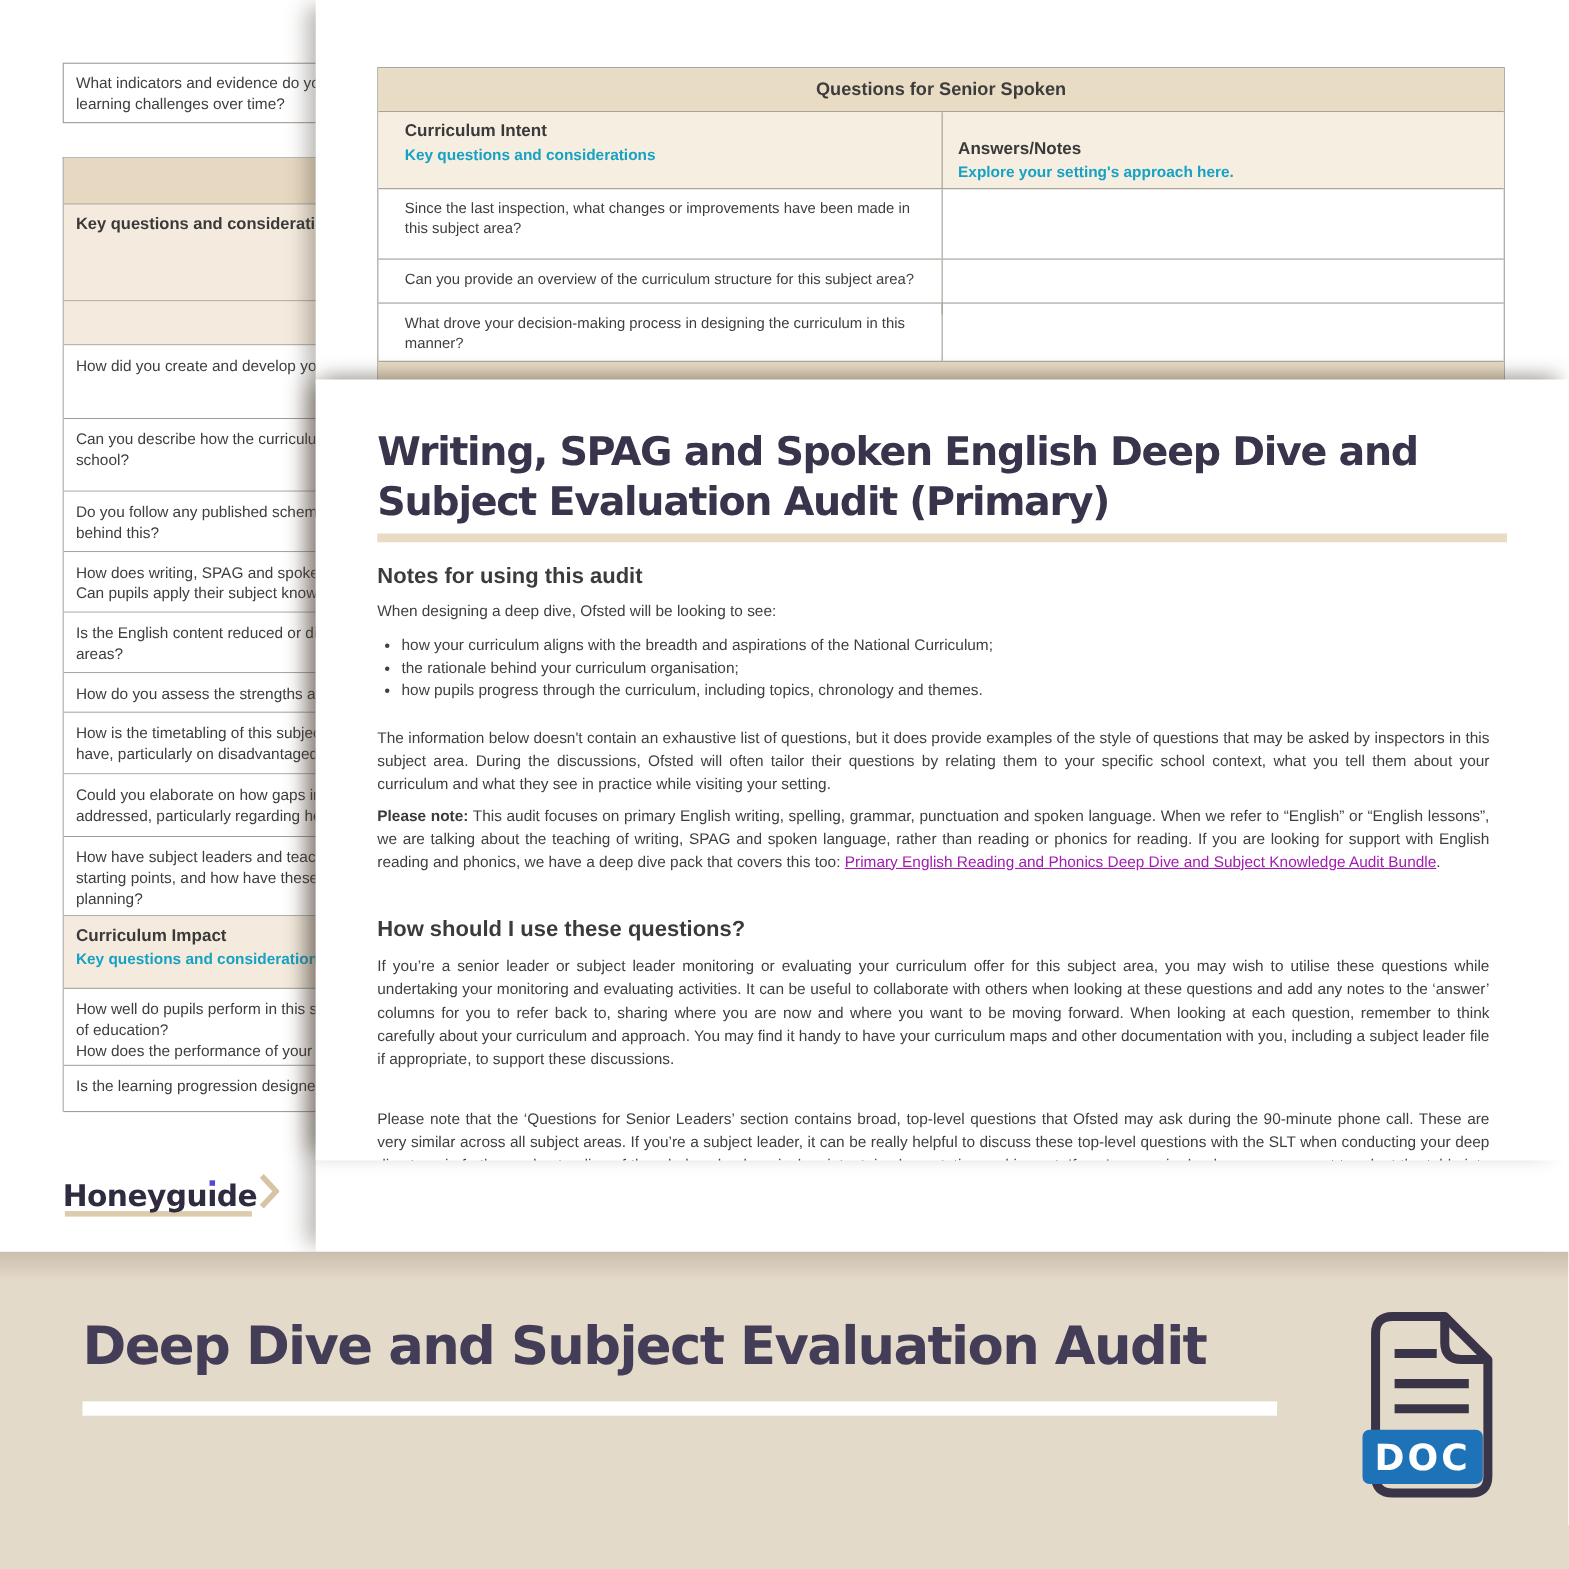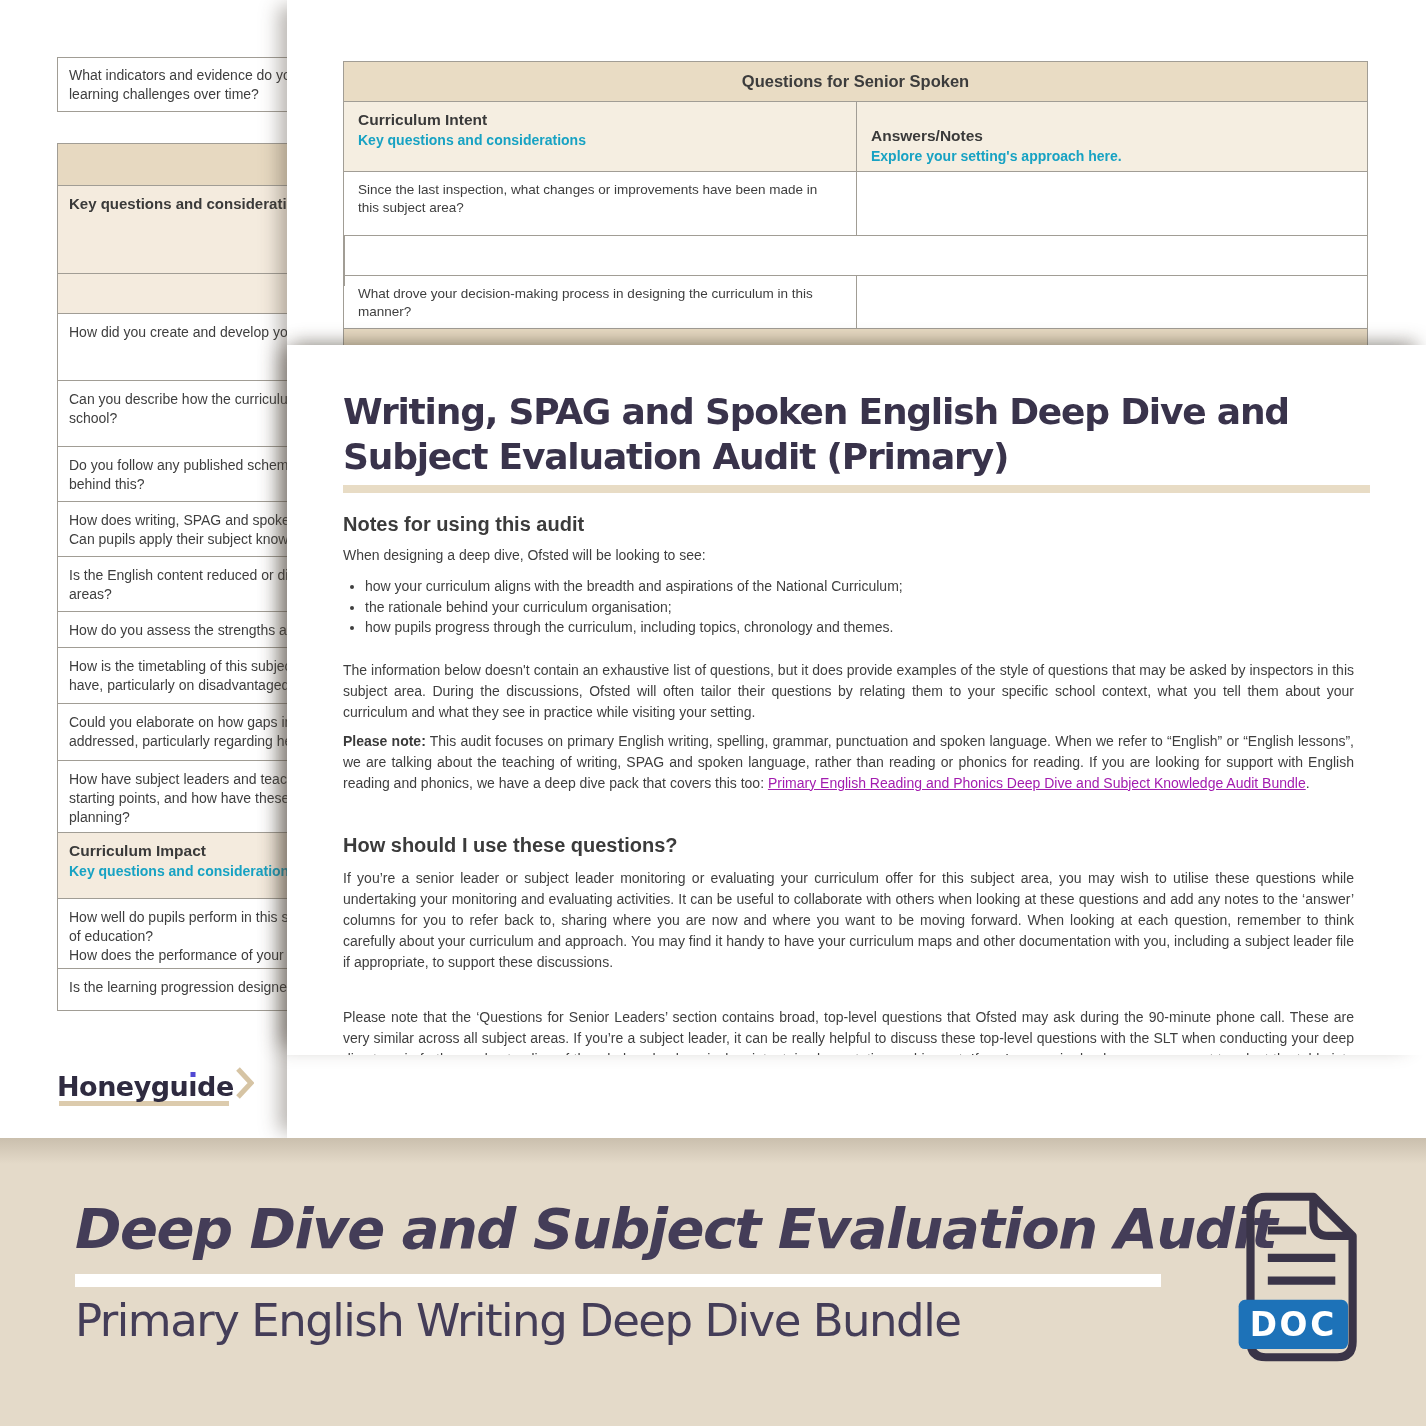--- a/index.html
+++ b/index.html
@@ -25,21 +25,21 @@
   .bl-beige-dark{background:#e7d9c1;}
   .bl-beige-light{background:#f4ebde;}
   .bl-keyq{font-size:15px;font-weight:bold;color:#3a3a3a;white-space:nowrap;}
   .impact-title{font-size:15.5px;font-weight:bold;color:#3a3a3a;white-space:nowrap;}
   .impact-sub{font-size:14px;font-weight:bold;color:#17a2c3;white-space:nowrap;margin-top:3px;}
   
   .sl-table{position:absolute;left:56px;top:61px;width:1025px;border:1px solid #a19d95;box-sizing:border-box;}
   .sl-title{height:39px;line-height:39px;text-align:center;font-weight:bold;font-size:16.5px;
             color:#3c3c3c;background:#e9dcc4;border-bottom:1px solid #a19d95;}
   .sl-row{display:flex;border-bottom:1px solid #a19d95;box-sizing:border-box;}
-  .sl-col1{width:512px;box-sizing:border-box;padding:9px 14px;}
+  .sl-col1{width:512px;box-sizing:border-box;padding:9px 24px;}
   .sl-col2{flex:1;border-left:1px solid #a19d95;box-sizing:border-box;padding:25px 14px;}
   .sl-head2{background:#f5eee1;height:70px;}
   .sl-h{font-weight:bold;font-size:15.5px;color:#3a3a3a;}
   .sl-sub{font-weight:bold;font-size:14px;color:#17a2c3;margin-top:3px;}
   .sl-q{font-size:13.5px;line-height:18px;color:#3e3e3e;}
   .sl-partial{height:26px;background:#e9dcc4;}
   
   .doc-title{font-family:"DejaVu Sans", sans-serif;font-weight:bold;font-size:36px;line-height:45px;
              color:#39334b;letter-spacing:-1.2px;white-space:nowrap;}
   .title-rule{height:8px;background:#e8dcc5;margin-top:6px;width:1027px;}
@@ -61,21 +61,21 @@
   .hg-i{position:relative;display:inline-block;}
   .hg-idot{position:absolute;top:1px;left:50%;transform:translateX(-50%);
            width:5px;height:5px;background:#5149d3;}
   .hg-chev{display:inline-block;vertical-align:-4px;margin-left:2px;}
   .hg-underline{position:absolute;left:2px;bottom:2px;width:170px;height:5px;background:#dccbad;z-index:1;}
   
   .banner{position:absolute;left:0;top:1138px;width:1426px;height:288px;background:#e4dac9;z-index:4;}
   .banner::before{content:"";position:absolute;left:0;top:0;width:100%;height:26px;
                   background:linear-gradient(to bottom, rgba(110,95,75,.22), rgba(110,95,75,0));}
   .banner-title{position:absolute;left:75px;top:58px;font-family:"DejaVu Sans", sans-serif;
-                font-weight:bold;font-size:56px;color:#443d58;letter-spacing:-1.5px;white-space:nowrap;font-style:italic;}
+                font-weight:bold;font-size:48px;color:#443d58;letter-spacing:-1.5px;white-space:nowrap;}
   .banner-bar{position:absolute;left:75px;top:136px;width:1086px;height:13px;background:#ffffff;}
   .banner-subtitle{position:absolute;left:75px;top:156px;font-family:"DejaVu Sans", sans-serif;
                    font-size:45px;color:#443d58;letter-spacing:-1.5px;white-space:nowrap;}
   .doc-icon{position:absolute;left:1235px;top:52px;}
 </style>
 </head>
 <body>
 
 <div class="stage">
 
@@ -158,20 +158,21 @@
         <div class="sl-col2">
           <div class="sl-h">Answers/Notes</div>
           <div class="sl-sub">Explore your setting's approach here.</div>
         </div>
       </div>
       <div class="sl-row" style="height:64px;">
         <div class="sl-col1 sl-q">Since the last inspection, what changes or improvements have been made in this subject area?</div>
         <div class="sl-col2"></div>
       </div>
       <div class="sl-row" style="height:40px;">
+        <div class="sl-col1 sl-q">Can you provide an overview of the curriculum structure for this subject area?</div>
         <div class="sl-col2"></div>
       </div>
       <div class="sl-row" style="height:53px;">
         <div class="sl-col1 sl-q">What drove your decision-making process in designing the curriculum in this manner?</div>
         <div class="sl-col2"></div>
       </div>
       <div class="sl-partial"></div>
     </div>
   </div>
 
@@ -200,21 +201,20 @@
       <span class="hg-text"><span>Honeygu</span><span class="hg-i"><span>ı</span><span class="hg-idot"></span></span><span>de</span></span><span class="hg-chev"><svg width="18" height="34" viewBox="0 0 18 34">
             <polyline points="2,3 15,17 2,31" stroke="#d6c4a4" stroke-width="5" fill="none"></polyline>
           </svg></span>
       <span class="hg-underline"></span>
     </div>
   </div>
 
   <div class="banner">
     <div class="banner-title">Deep Dive and Subject Evaluation Audit</div>
     <div class="banner-bar"></div>
-    <div class="banner-subtitle">Primary English Writing Deep Dive Bundle</div>
     <div class="doc-icon">
       <svg width="124" height="174" viewBox="0 0 136 190">
         <path d="M34 7 H86 L129 50 V166 Q129 183 112 183 H34 Q17 183 17 166 V24 Q17 7 34 7 Z" fill="none" stroke="#3a3448" stroke-width="9" stroke-linejoin="round"></path>
         <path d="M86 7 V33 Q86 50 103 50 H129" fill="none" stroke="#3a3448" stroke-width="9" stroke-linejoin="round"></path>
         <line x1="36" y1="44" x2="78" y2="44" stroke="#3a3448" stroke-width="9"></line>
         <line x1="36" y1="74" x2="110" y2="74" stroke="#3a3448" stroke-width="9"></line>
         <line x1="36" y1="99" x2="110" y2="99" stroke="#3a3448" stroke-width="9"></line>
         <rect x="4" y="120" width="120" height="54" rx="7" fill="#1d72b8"></rect>
         <text x="64" y="160" text-anchor="middle" font-family="DejaVu Sans, sans-serif" font-size="36" font-weight="bold" fill="#ffffff" letter-spacing="3">DOC</text>
       </svg>

